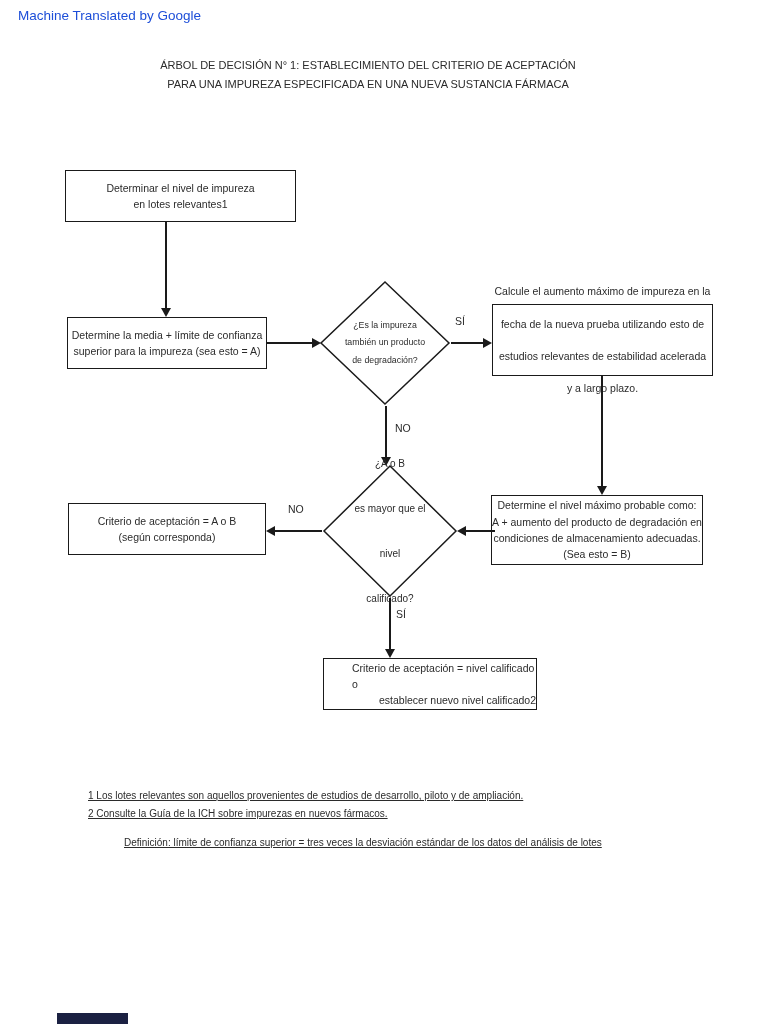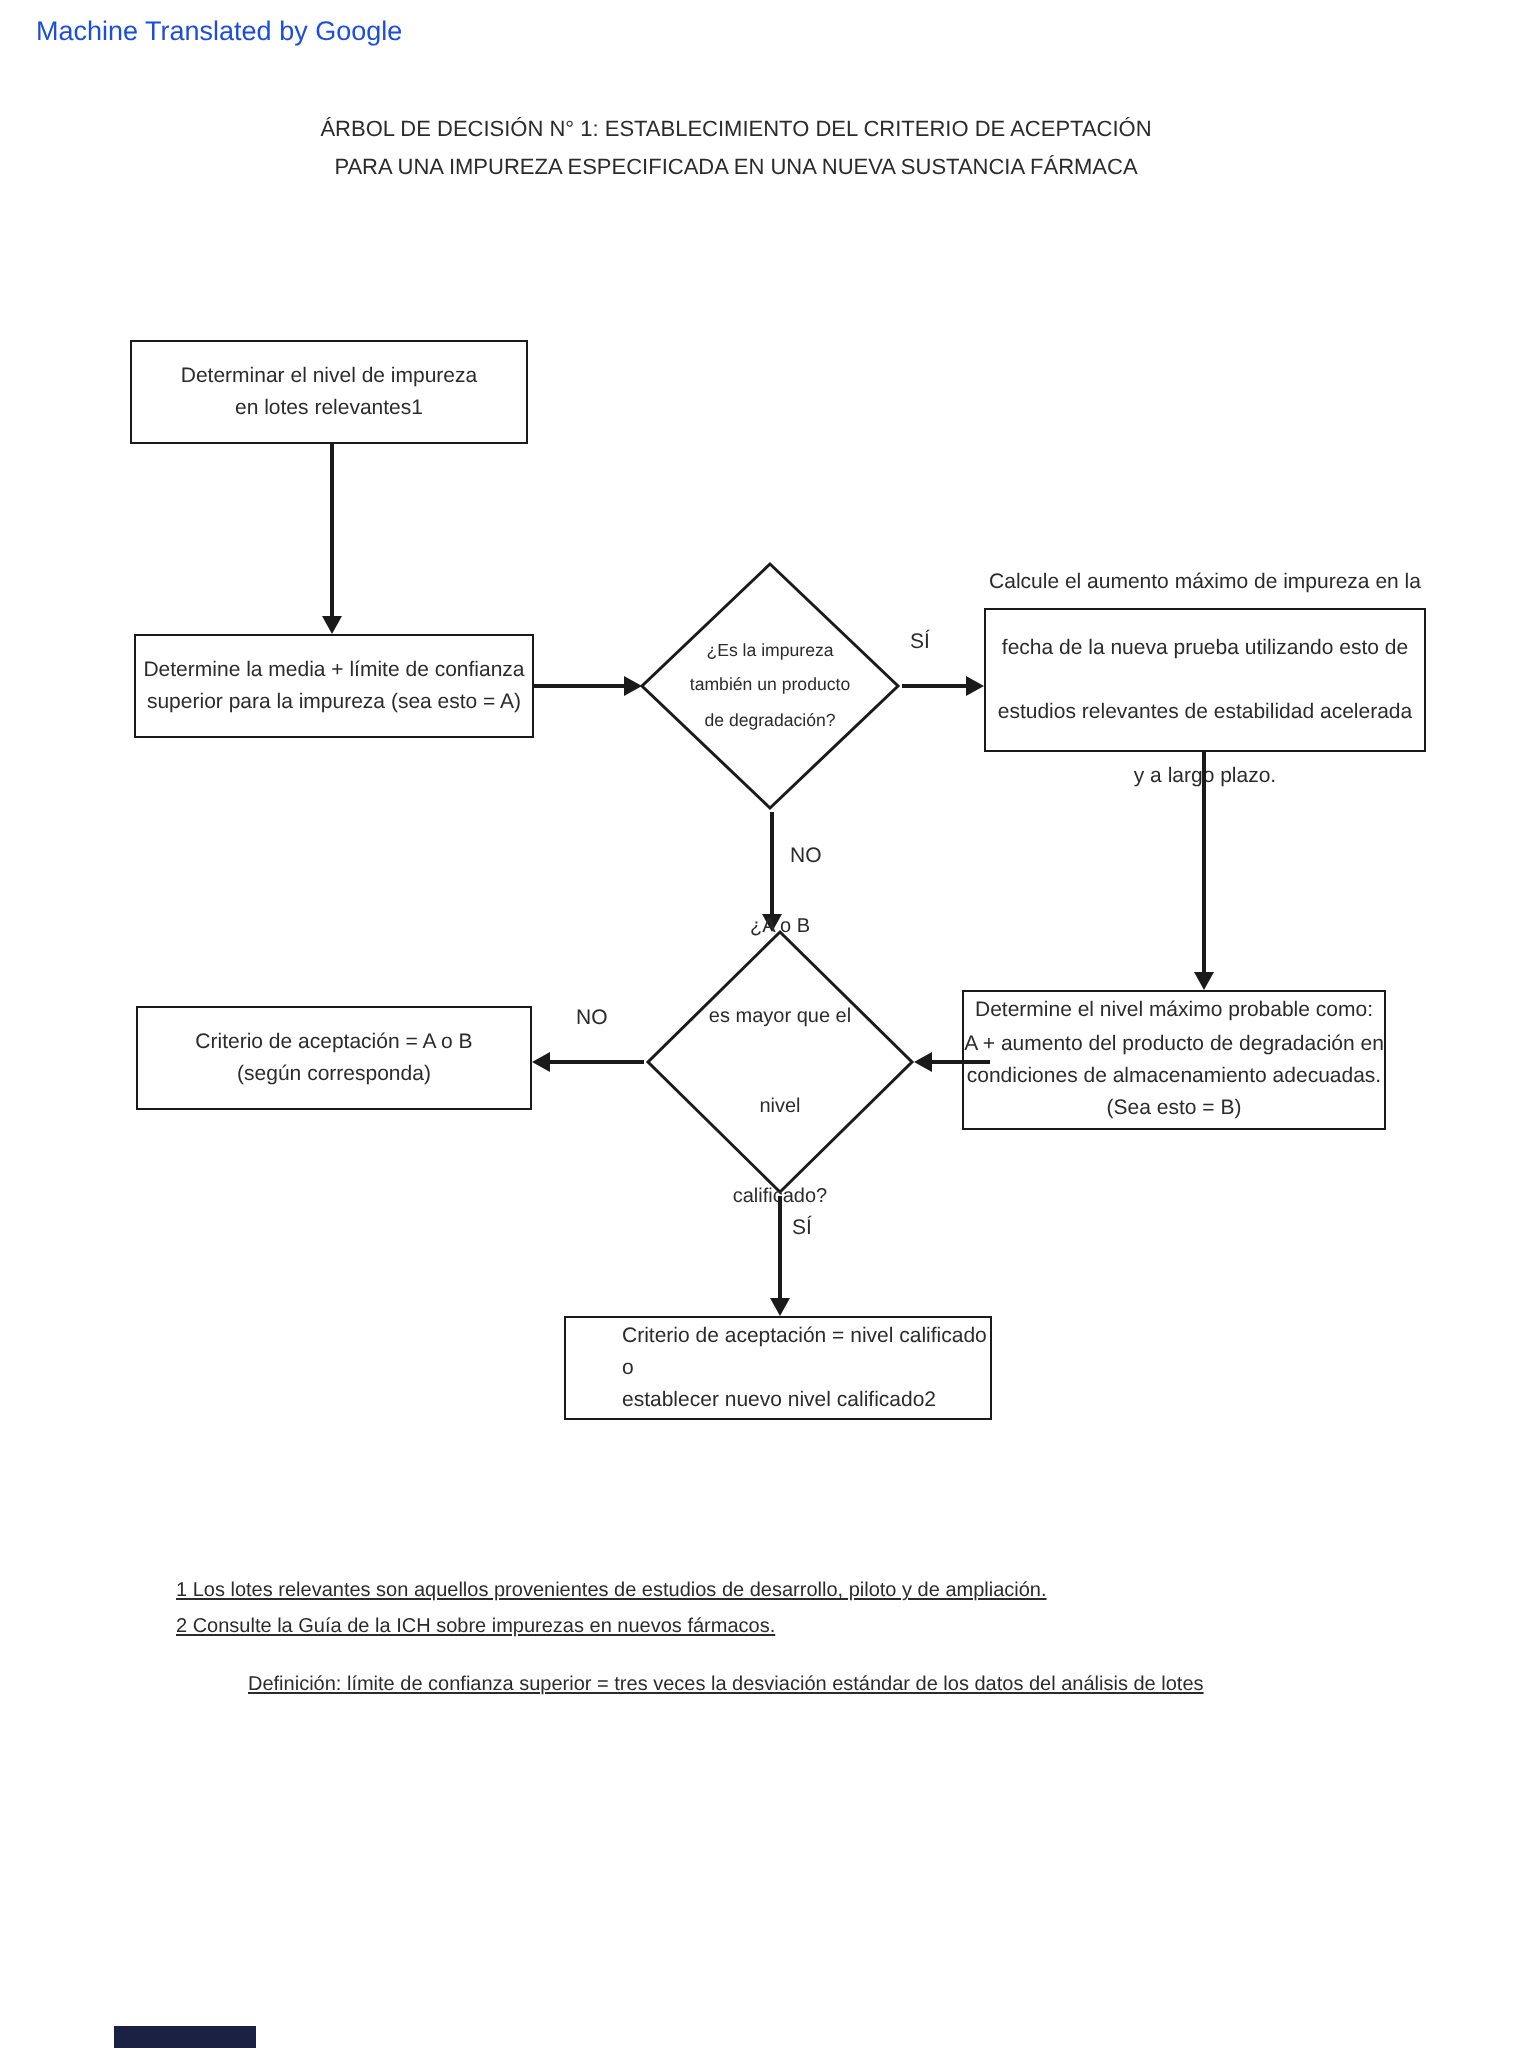--- a/index.html
+++ b/index.html
@@ -32,21 +32,21 @@
     background: #ffffff;
     display: flex;
     flex-direction: column;
     justify-content: center;
     align-items: center;
     font-size: 10.5px;
     line-height: 1.55;
     text-align: center;
     color: #2b2b2b;
   }
-  .node.left-align { align-items: flex-start; padding-left: 28px; text-align: left; }
+  .node.left-align { align-items: flex-end; padding-left: 28px; text-align: left; margin-left: 41px; }
   .diamond-svg { position: absolute; }
   .diamond-text {
     position: absolute;
     display: flex;
     flex-direction: column;
     justify-content: center;
     align-items: center;
     text-align: right;
     color: #2b2b2b;
   }
@@ -82,21 +82,21 @@
 
 <div class="page">
 
   <div class="watermark">Machine Translated by Google</div>
 
   <div class="title">
     <div>ÁRBOL DE DECISIÓN N° 1: ESTABLECIMIENTO DEL CRITERIO DE ACEPTACIÓN</div>
     <div>PARA UNA IMPUREZA ESPECIFICADA EN UNA NUEVA SUSTANCIA FÁRMACA</div>
   </div>
 
-  <div class="node" style="left:65px; top:170px; width:199px; height:52px;">
+  <div class="node" style="left:65px; top:170px; width:231px; height:52px;">
     <div>Determinar el nivel de impureza</div>
     <div>en lotes relevantes1</div>
   </div>
 
   <div class="line vline" style="left:165px; top:222px; height:87px;"></div>
   <div class="arrow arrow-down" style="left:161px; top:308px;"></div>
 
   <div class="node" style="left:67px; top:317px; width:200px; height:52px;">
     <div>Determine la media + límite de confianza</div>
     <div>superior para la impureza (sea esto = A)</div>
@@ -125,21 +125,21 @@
   <div class="node" style="left:492px; top:304px; width:221px; height:72px;gap:16px;">
     <div>Calcule el aumento máximo de impureza en la</div>
     <div>fecha de la nueva prueba utilizando esto de</div>
     <div>estudios relevantes de estabilidad acelerada</div>
     <div>y a largo plazo.</div>
   </div>
 
   <div class="line vline" style="left:601px; top:376px; height:111px;"></div>
   <div class="arrow arrow-down" style="left:597px; top:486px;"></div>
 
-  <div class="node" style="left:481px; top:495px; width:212px; height:70px;">
+  <div class="node" style="left:491px; top:495px; width:212px; height:70px;">
     <div>Determine el nivel máximo probable como:</div>
     <div>A + aumento del producto de degradación en</div>
     <div>condiciones de almacenamiento adecuadas.</div>
     <div>(Sea esto = B)</div>
   </div>
 
   <div class="line hline" style="left:466px; top:530px; width:29px;"></div>
   <div class="arrow arrow-left" style="left:457px; top:526px;"></div>
 
   <svg class="diamond-svg" style="left:322px; top:464px;" width="136" height="134">

